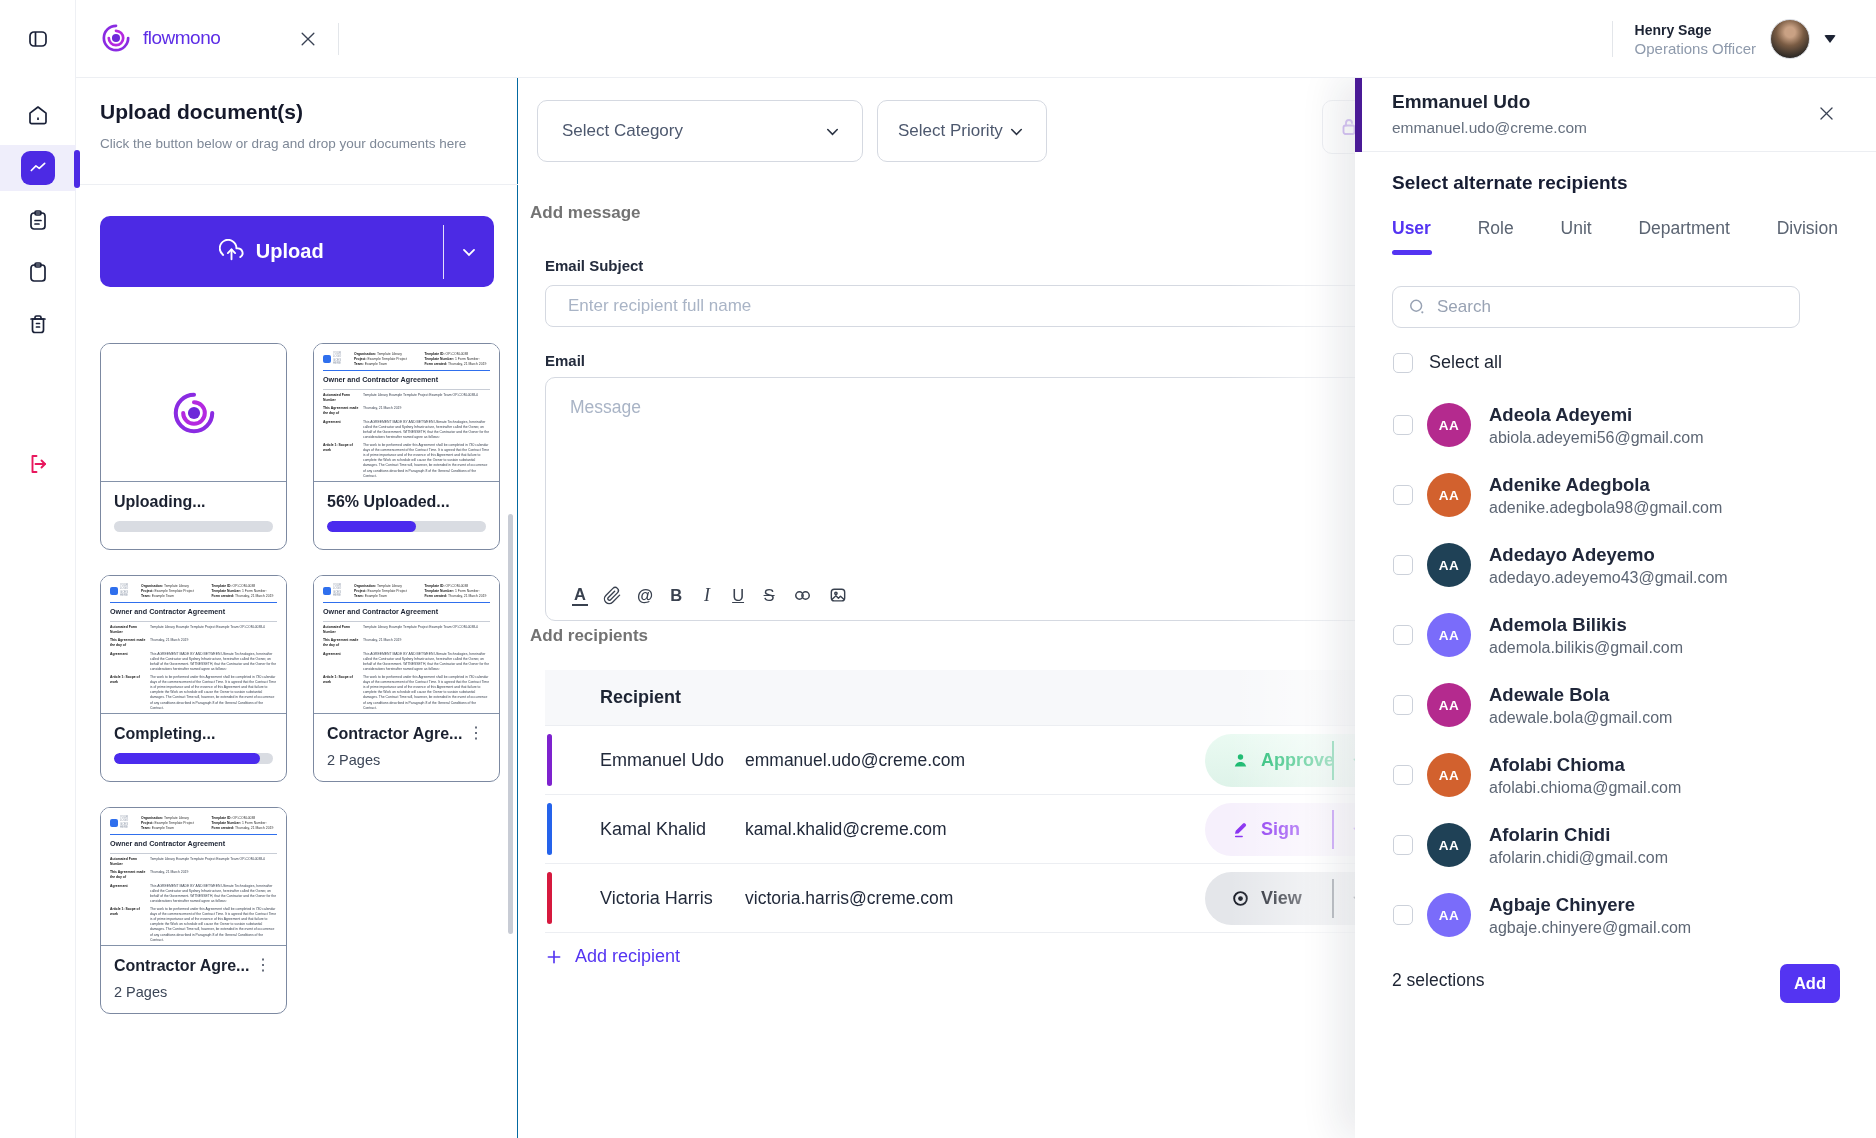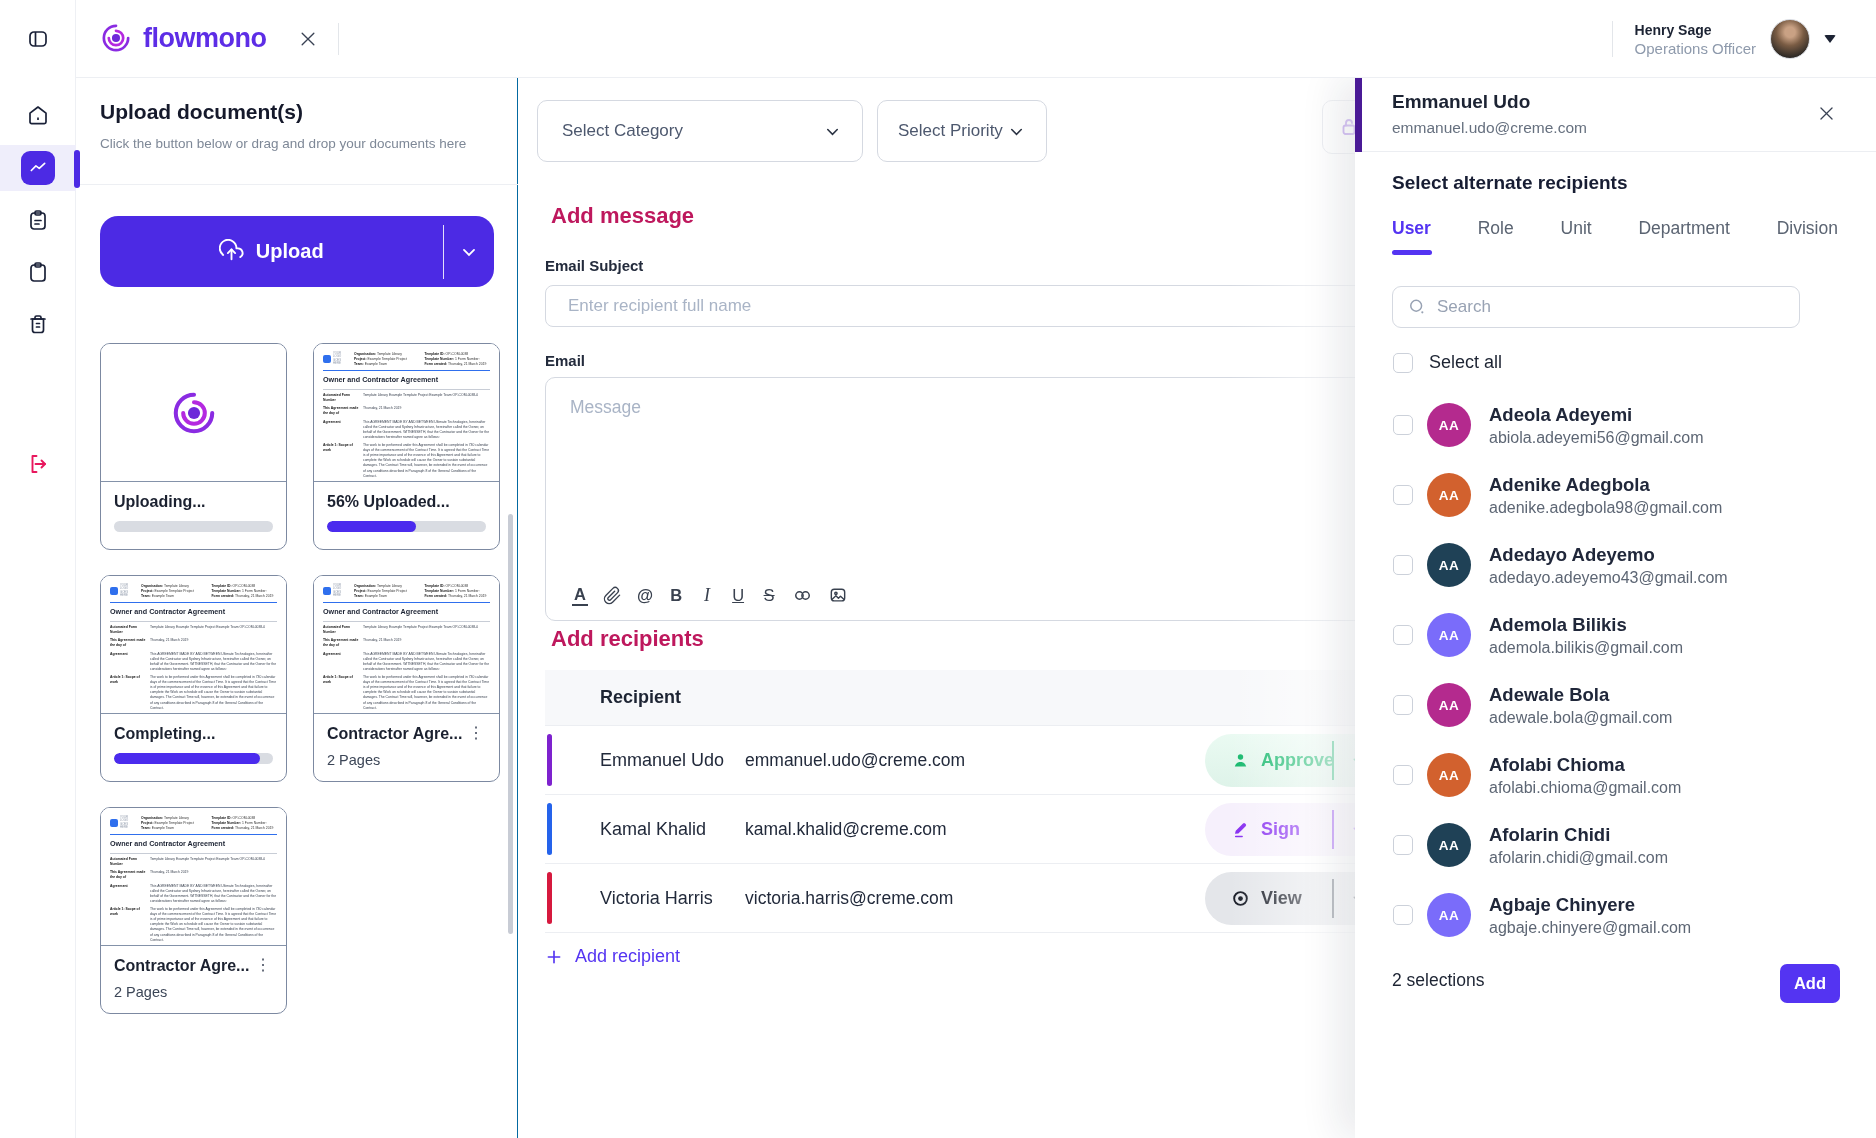--- a/index.html
+++ b/index.html
@@ -10,37 +10,37 @@
 
 .rail{position:absolute;left:0;top:0;width:76px;height:1138px;background:#fff;border-right:1px solid #eef0f4;z-index:20}
 .rail-btn{position:absolute;left:0;width:76px;height:34px;display:flex;align-items:center;justify-content:center;color:#1a2138;cursor:pointer}
 .rail-active-strip{position:absolute;left:0;top:145px;width:76px;height:46px;background:#efeefb;display:flex;align-items:center;justify-content:center}
 .rail-active-box{width:34px;height:34px;border-radius:9px;background:#4C2AE4;display:flex;align-items:center;justify-content:center}
 .rail-indicator{position:absolute;left:74px;top:150px;width:6px;height:38px;background:#4C2AE4;border-radius:4px;z-index:21}
 
 
 .header{position:absolute;left:76px;top:0;width:1800px;height:78px;background:#fff;border-bottom:1px solid #edeff3;z-index:15}
 .brand{position:absolute;left:22px;top:20px;display:flex;align-items:center;gap:9px}
-.brand-text{font-size:27px;font-weight:700;color:#5D2DE6;letter-spacing:-.5px}
+.brand-text{font-size:19px;font-weight:400;color:#5D2DE6;letter-spacing:-.5px}
 .hdr-close{position:absolute;left:222px;top:29px;color:#3a4254;cursor:pointer}
 .hdr-div{position:absolute;left:262px;top:23px;width:1px;height:32px;background:#e3e6ea}
 .hdr-title{position:absolute;left:288px;top:26px;font-size:21px;font-weight:700;color:#171d33}
 .user-wrap{position:absolute;right:40px;top:0;height:78px;display:flex;align-items:center;gap:14px}
 .user-div{width:1px;height:36px;background:#e3e6ea;margin-right:8px}
 .user-name{font-size:14px;font-weight:700;color:#1c2333}
 .user-role{font-size:15px;color:#8e9aac;margin-top:2px}
 .avatar{width:40px;height:40px;border-radius:50%;background:radial-gradient(circle at 50% 32%,#c9a184 16%,#7a5c44 42%,#2e2a26 78%);border:1px solid #d8dbe1}
 .caret{width:0;height:0;border-left:6px solid transparent;border-right:6px solid transparent;border-top:8px solid #1c2333;border-radius:2px}
 
 
 .upanel{position:absolute;left:76px;top:78px;width:442px;height:1060px;background:#fff;border-right:1px solid #0369a1;z-index:6}
 .up-title{position:absolute;left:24px;top:22px;font-size:21px;font-weight:700;color:#15192b}
 .up-sub{position:absolute;left:24px;top:58px;font-size:13.5px;color:#7e8897}
 .up-divider{position:absolute;left:0;top:106px;width:442px;border-top:1px solid #edeff3}
-.upload-btn{position:absolute;left:24px;top:138px;width:394px;height:71px;border-radius:18px;background:#4C2AE4;color:#fff;display:flex;align-items:center;cursor:pointer}
+.upload-btn{position:absolute;left:24px;top:138px;width:394px;height:71px;border-radius:10px;background:#4C2AE4;color:#fff;display:flex;align-items:center;cursor:pointer}
 .ub-main{flex:1;display:flex;align-items:center;justify-content:center;gap:12px;font-size:20px;font-weight:600}
 .ub-div{width:1.5px;height:54px;background:rgba(255,255,255,.85)}
 .ub-chev{width:50px;display:flex;align-items:center;justify-content:center}
 .thumbs{position:absolute;left:0;top:0;width:442px;height:1060px}
 .doc-card{position:absolute;width:187px;height:207px;border:1.5px solid #7c89a1;border-radius:10px;background:#fff;overflow:hidden;display:flex;flex-direction:column;cursor:pointer}
 .doc-card:nth-of-type(1){left:24px;top:265px}
 .doc-card:nth-of-type(2){left:237px;top:265px}
 .doc-card:nth-of-type(3){left:24px;top:497px}
 .doc-card:nth-of-type(4){left:237px;top:497px}
 .doc-card:nth-of-type(5){left:24px;top:729px}
@@ -68,21 +68,21 @@
 .md-l{width:36px;flex:none;font-weight:700;color:#111}
 .md-t{flex:1;color:#3a4250}
 
 
 .main{position:absolute;left:518px;top:78px;width:1358px;height:1060px;background:#fff;z-index:4}
 .select-box{position:absolute;height:62px;border:1.3px solid #d5d9e1;border-radius:10px;background:#fff;display:flex;align-items:center;justify-content:space-between;padding:0 20px 0 24px;cursor:pointer}
 .sb-cat{left:19px;top:22px;width:326px}
 .sb-pri{left:359px;top:22px;width:170px;padding-left:20px}
 .sb-text{font-size:17px;color:#4d586e}
 .lock-btn{position:absolute;left:804px;top:22px;width:80px;height:54px;border:1.3px solid #d5d9e1;border-radius:10px;background:#fff;display:flex;align-items:center;padding-left:14px;cursor:pointer}
-.sec-title{position:absolute;left:33px;font-size:22px;font-weight:700;color:#be185d}
+.sec-title{position:absolute;left:12px;font-size:17px;font-weight:700;color:#737373}
 .fld-label{position:absolute;left:27px;font-size:15px;font-weight:600;color:#232b3c}
 .subj-input{position:absolute;left:27px;top:207px;width:1015px;height:42px;border:1.3px solid #d5d9e1;border-radius:8px;padding:0 22px;font-size:17px;color:#1c2333;font-family:"Liberation Sans",sans-serif;outline:none}
 .subj-input::placeholder{color:#a9b4c6}
 .msg-box{position:absolute;left:27px;top:299px;width:1015px;height:244px;border:1.3px solid #d5d9e1;border-radius:10px;background:#fff}
 .msg-ph{position:absolute;left:24px;top:19px;font-size:17.5px;color:#a9b4c6}
 .toolbar{position:absolute;left:26px;bottom:14px;display:flex;align-items:center;gap:15px;color:#39414f}
 .tb{height:22px;display:flex;align-items:center;justify-content:center;font-size:16.5px;cursor:pointer;min-width:16px}
 .tb-A{font-weight:600;border-bottom:2px solid #39414f;line-height:1.1}
 .tb-B{font-weight:800}
 .tb-I{font-style:italic;font-family:"Liberation Serif",serif;font-size:18px}

